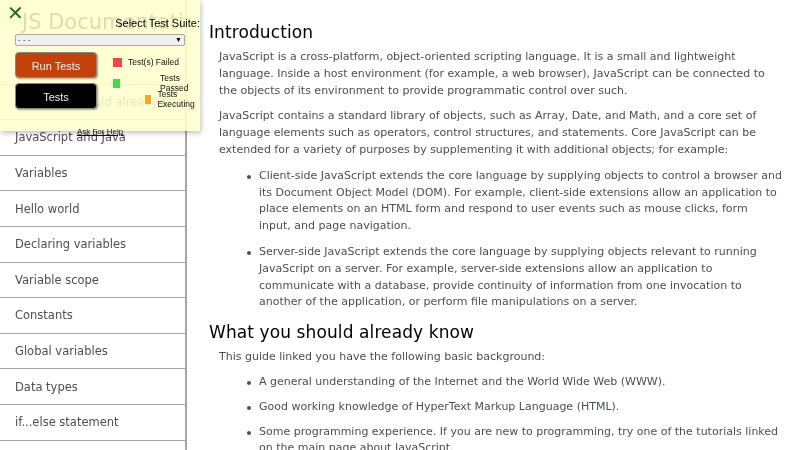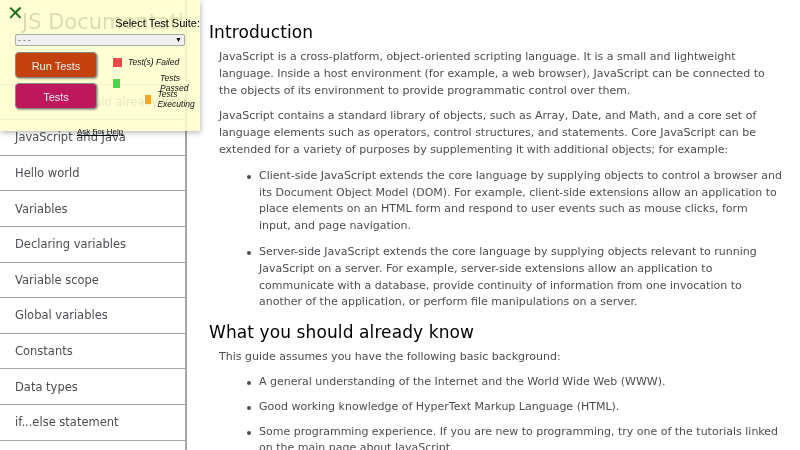--- a/index.html
+++ b/index.html
@@ -59,65 +59,65 @@
     position: absolute; left: 15px; top: 34px; width: 170px; height: 12px;
     font-size: 8px; border: 1px solid #a9a9a9; background: #f0f0f0; color: #333;
     padding: 0 2px; border-radius: 2px;
   }
   .tbtn {
     position: absolute; left: 15px; width: 82px; height: 26px; border-radius: 4px;
     color: #eee; font-size: 11px; text-align: center; line-height: 26px;
     border: 1px solid #888; box-shadow: 1px 1px 2px rgba(0,0,0,0.35); cursor: pointer;
   }
   #run-btn { top: 52px; background: #c2410c; }
-  #tests-btn { top: 83px; background: #be185d; }
-  .legend { position: absolute; left: 113px; font-size: 8.5px; color: #111; display: flex; align-items: center; font-style: italic; }
+  #tests-btn { top: 83px; background: #000000; }
+  .legend { position: absolute; left: 113px; font-size: 8.5px; color: #111; display: flex; align-items: center; }
   .legend .sw { width: 9px; height: 9px; margin-right: 6px; display: inline-block; }
   #lg-fail { top: 57px; }
   #lg-pass { top: 73px; gap: 34px; }
   #lg-exec { top: 89px; padding-left: 32px; }
   #help-link {
     position: absolute; left: 0; width: 200px; top: 127px; text-align: center;
     font-size: 8px; color: #111; text-decoration: underline; cursor: pointer;
   }
 </style>
 </head>
 <body>
 
 <nav id="navbar">
   <header>JS Documentation</header>
   <ul>
     <li class="first">Introduction</li>
     <li>What you should already know</li>
     <li>JavaScript and Java</li>
+    <li>Variables</li>
     <li>Hello world</li>
-    <li>Variables</li>
     <li>Declaring variables</li>
     <li>Variable scope</li>
+    <li>Constants</li>
     <li>Global variables</li>
-    <li>Constants</li>
     <li>Data types</li>
     <li>if...else statement</li>
     <li></li>
   </ul>
 </nav>
 
 <main id="main">
   <section id="intro" class="section">
     <h2>Introduction</h2>
-    <p class="p1">JavaScript is a cross-platform, object-oriented scripting language. It is a small and lightweight language. Inside a host environment (for example, a web browser), JavaScript can be connected to the objects of its environment to provide programmatic control over them.</p>
+    <p class="p1">JavaScript is a cross-platform, object-oriented scripting language. It is a small and lightweight language. Inside a host environment (for example, a web browser), JavaScript can be connected to the objects of its environment to provide programmatic control over such.</p>
     <p class="p2">JavaScript contains a standard library of objects, such as Array, Date, and Math, and a core set of language elements such as operators, control structures, and statements. Core JavaScript can be extended for a variety of purposes by supplementing it with additional objects; for example:</p>
     <ul>
       <li>Client-side JavaScript extends the core language by supplying objects to control a browser and its Document Object Model (DOM). For example, client-side extensions allow an application to place elements on an HTML form and respond to user events such as mouse clicks, form input, and page navigation.</li>
       <li>Server-side JavaScript extends the core language by supplying objects relevant to running JavaScript on a server. For example, server-side extensions allow an application to communicate with a database, provide continuity of information from one invocation to another of the application, or perform file manipulations on a server.</li>
     </ul>
   </section>
   <section id="know" class="section">
     <h2>What you should already know</h2>
-    <p>This guide assumes you have the following basic background:</p>
+    <p>This guide linked you have the following basic background:</p>
     <ul>
       <li>A general understanding of the Internet and the World Wide Web (WWW).</li>
       <li>Good working knowledge of HyperText Markup Language (HTML).</li>
       <li>Some programming experience. If you are new to programming, try one of the tutorials linked on the main page about JavaScript.</li>
     </ul>
   </section>
 
 </main>
 
 <div id="test-panel">

